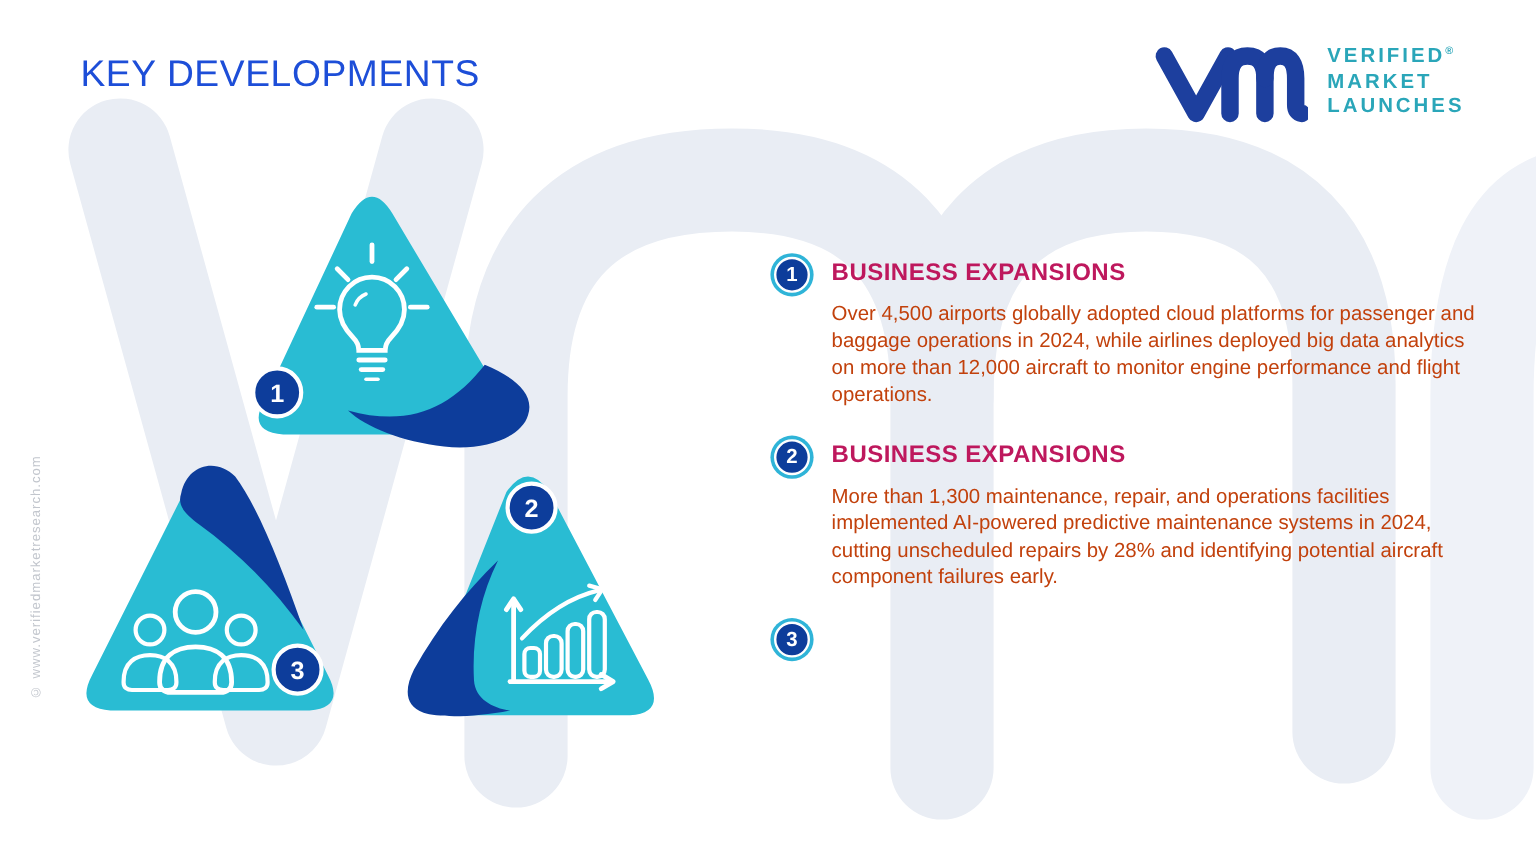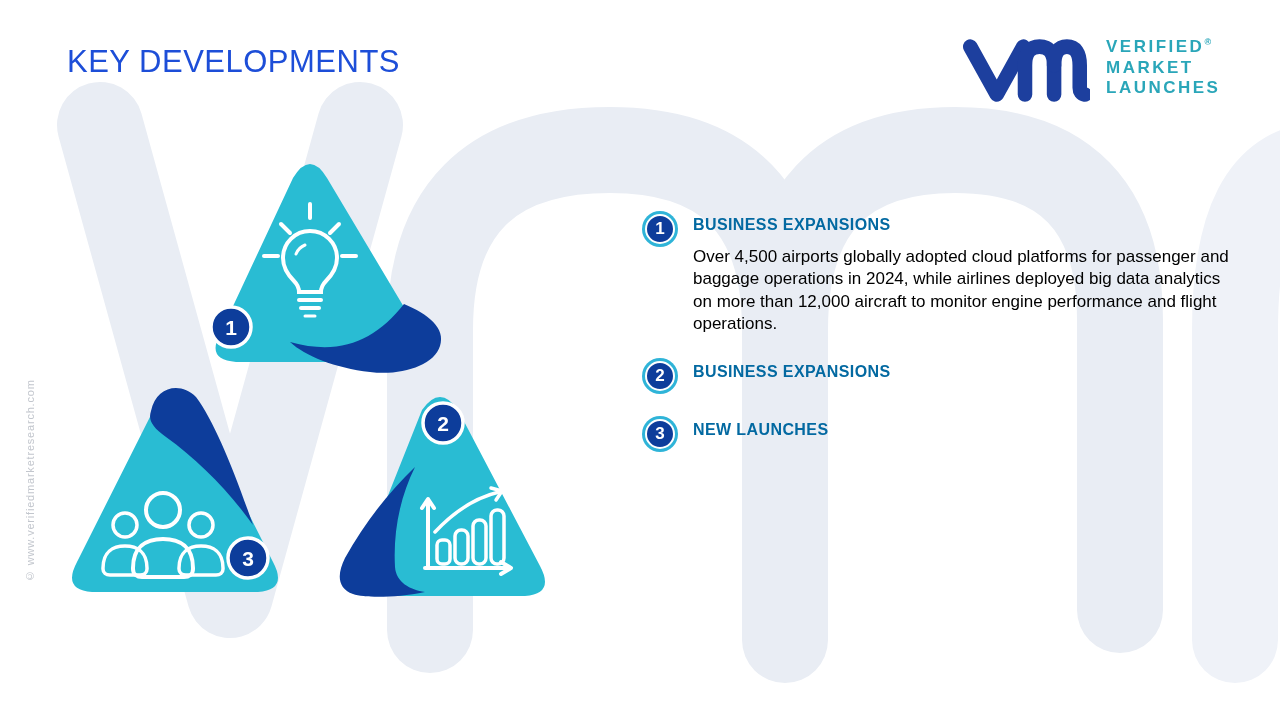--- a/index.html
+++ b/index.html
@@ -106,30 +106,30 @@
     box-shadow: 0 0 0 3px #2fb4d8;
     color: #ffffff;
     font-size: 17px;
     font-weight: bold;
     display: flex;
     align-items: center;
     justify-content: center;
   }
   .section-text { flex: 1; }
   .section-heading {
-    font-size: 16px;
+    font-size: 20px;
     font-weight: bold;
     letter-spacing: 0.4px;
-    color: #0369a1;
+    color: #be185d;
     margin: 4px 0 12px 0;
   }
   .section-body {
     font-size: 17px;
     line-height: 1.31;
-    color: #000000;
+    color: #c2410c;
     max-width: 552px;
   }
 </style>
 </head>
 <body>
 
 <div class="slide">
 
   <svg class="bg-watermark" viewBox="0 0 1280 720" fill="none">
     <g stroke="#e9edf4" stroke-width="86" stroke-linecap="round" stroke-linejoin="round">
@@ -233,24 +233,24 @@
       <div class="section-text">
         <div class="section-heading">BUSINESS EXPANSIONS</div>
         <div class="section-body">Over 4,500 airports globally adopted cloud platforms for passenger and baggage operations in 2024, while airlines deployed big data analytics on more than 12,000 aircraft to monitor engine performance and flight operations.</div>
       </div>
     </section>
 
     <section class="section">
       <div class="num-badge">2</div>
       <div class="section-text">
         <div class="section-heading">BUSINESS EXPANSIONS</div>
+        <div class="section-body">More than 1,300 maintenance, repair, and operations facilities implemented AI-powered predictive maintenance systems in 2024, cutting unscheduled repairs by 28% and identifying potential aircraft component failures early.</div>
       </div>
     </section>
 
     <section class="section">
       <div class="num-badge">3</div>
       <div class="section-text">
-        <div class="section-heading">NEW LAUNCHES</div>
       </div>
     </section>
 
   </main>
 </div>
 
 </body></html>

